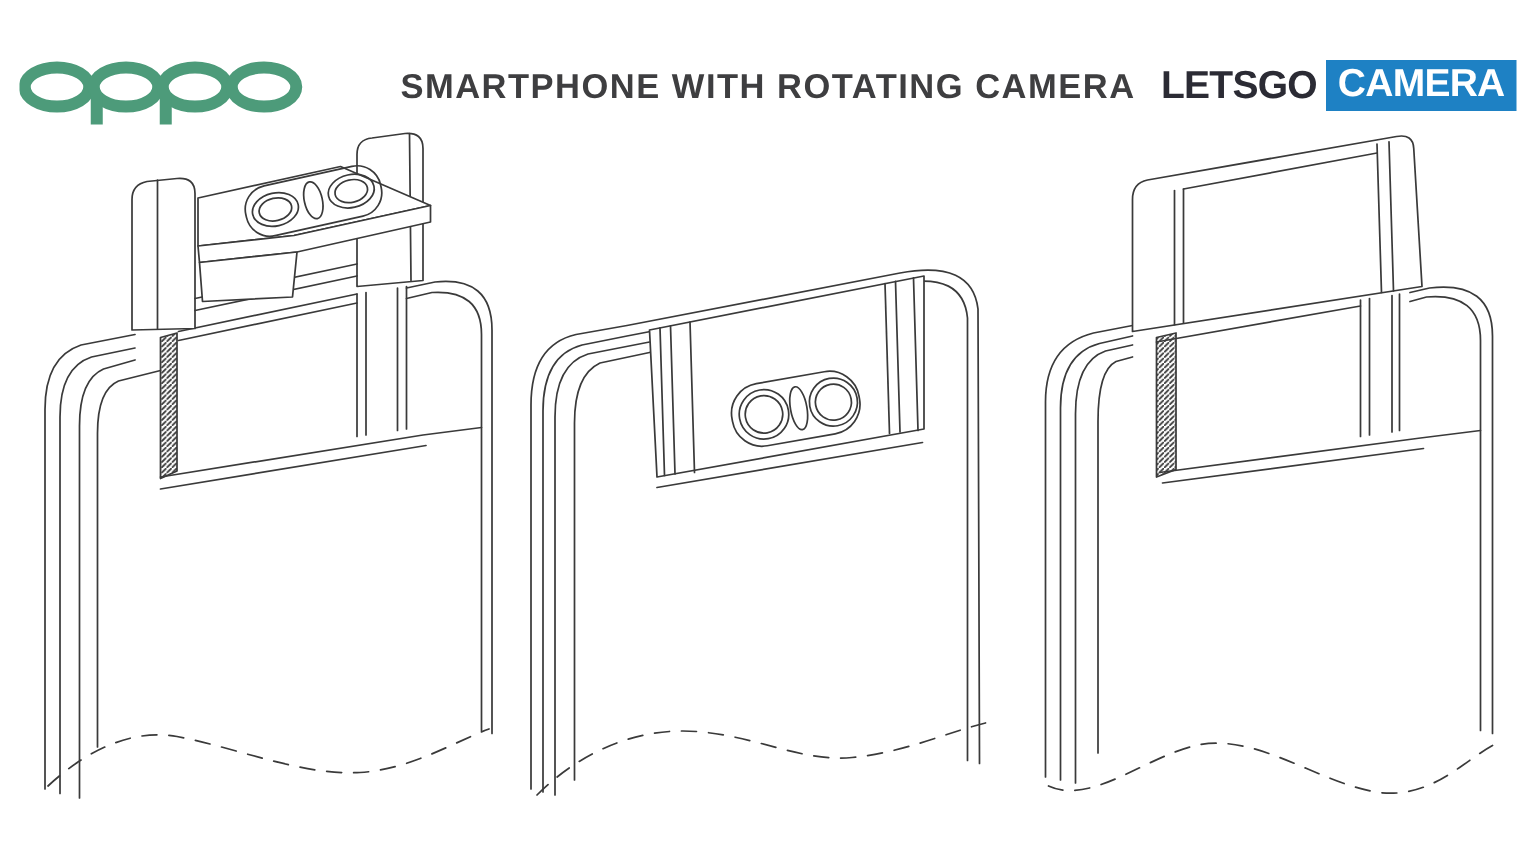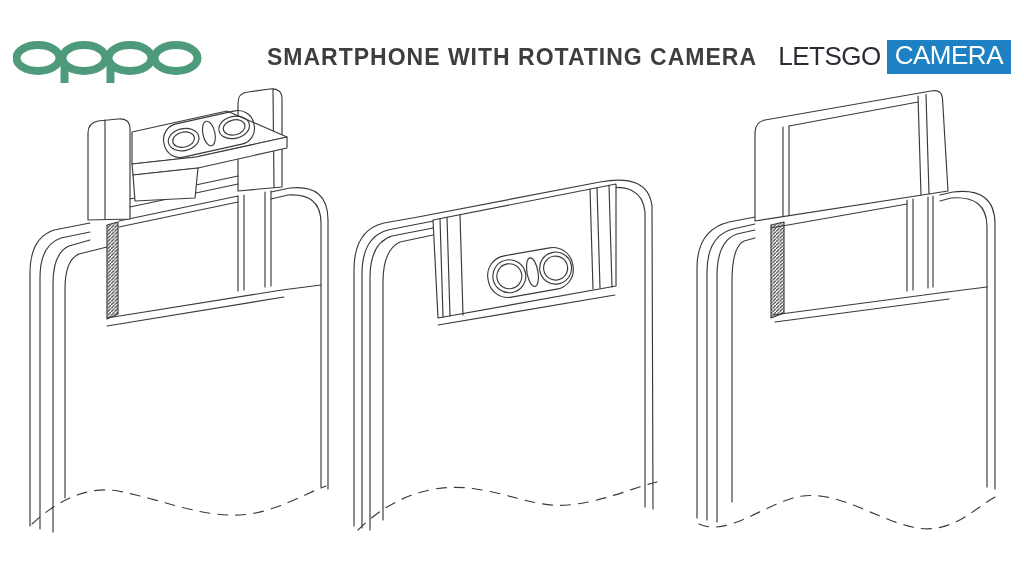--- a/index.html
+++ b/index.html
@@ -3,21 +3,21 @@
 <meta charset="utf-8">
 <style>
   html,body{margin:0;padding:0;background:#fff;}
   .canvas{position:relative;width:1024px;height:576px;background:#fff;overflow:hidden;
           font-family:"Liberation Sans",sans-serif;}
   
   .oppo-logo{position:absolute;left:13px;top:38px;width:190px;height:46px;}
   .page-title{position:absolute;left:0;right:0;top:44px;text-align:center;
               font-size:23px;font-weight:700;letter-spacing:1px;color:#3e3e40;white-space:nowrap;}
   .lg-logo{position:absolute;top:40px;right:13px;display:flex;align-items:center;gap:6px;
-           font-size:26px;font-weight:400;line-height:1.15;}
+           font-size:26px;font-weight:700;line-height:1.15;}
   .lg-part1{color:#2b2b34;letter-spacing:-0.5px;}
   .lg-part2{background:#1e81c4;color:#fff;padding:1px 8px 3px;letter-spacing:-0.5px;}
   
   .fig{position:absolute;}
   .fig-left{left:20px;top:88px;}
   .fig-mid{left:350px;top:168px;}
   .fig-right{left:685px;top:88px;}
   .ink{stroke:#3a3a3a;stroke-width:1.15;fill:none;stroke-linecap:round;stroke-linejoin:round;}
   .wfill{fill:#ffffff;}
   .dash{stroke-dasharray:10 8;}

